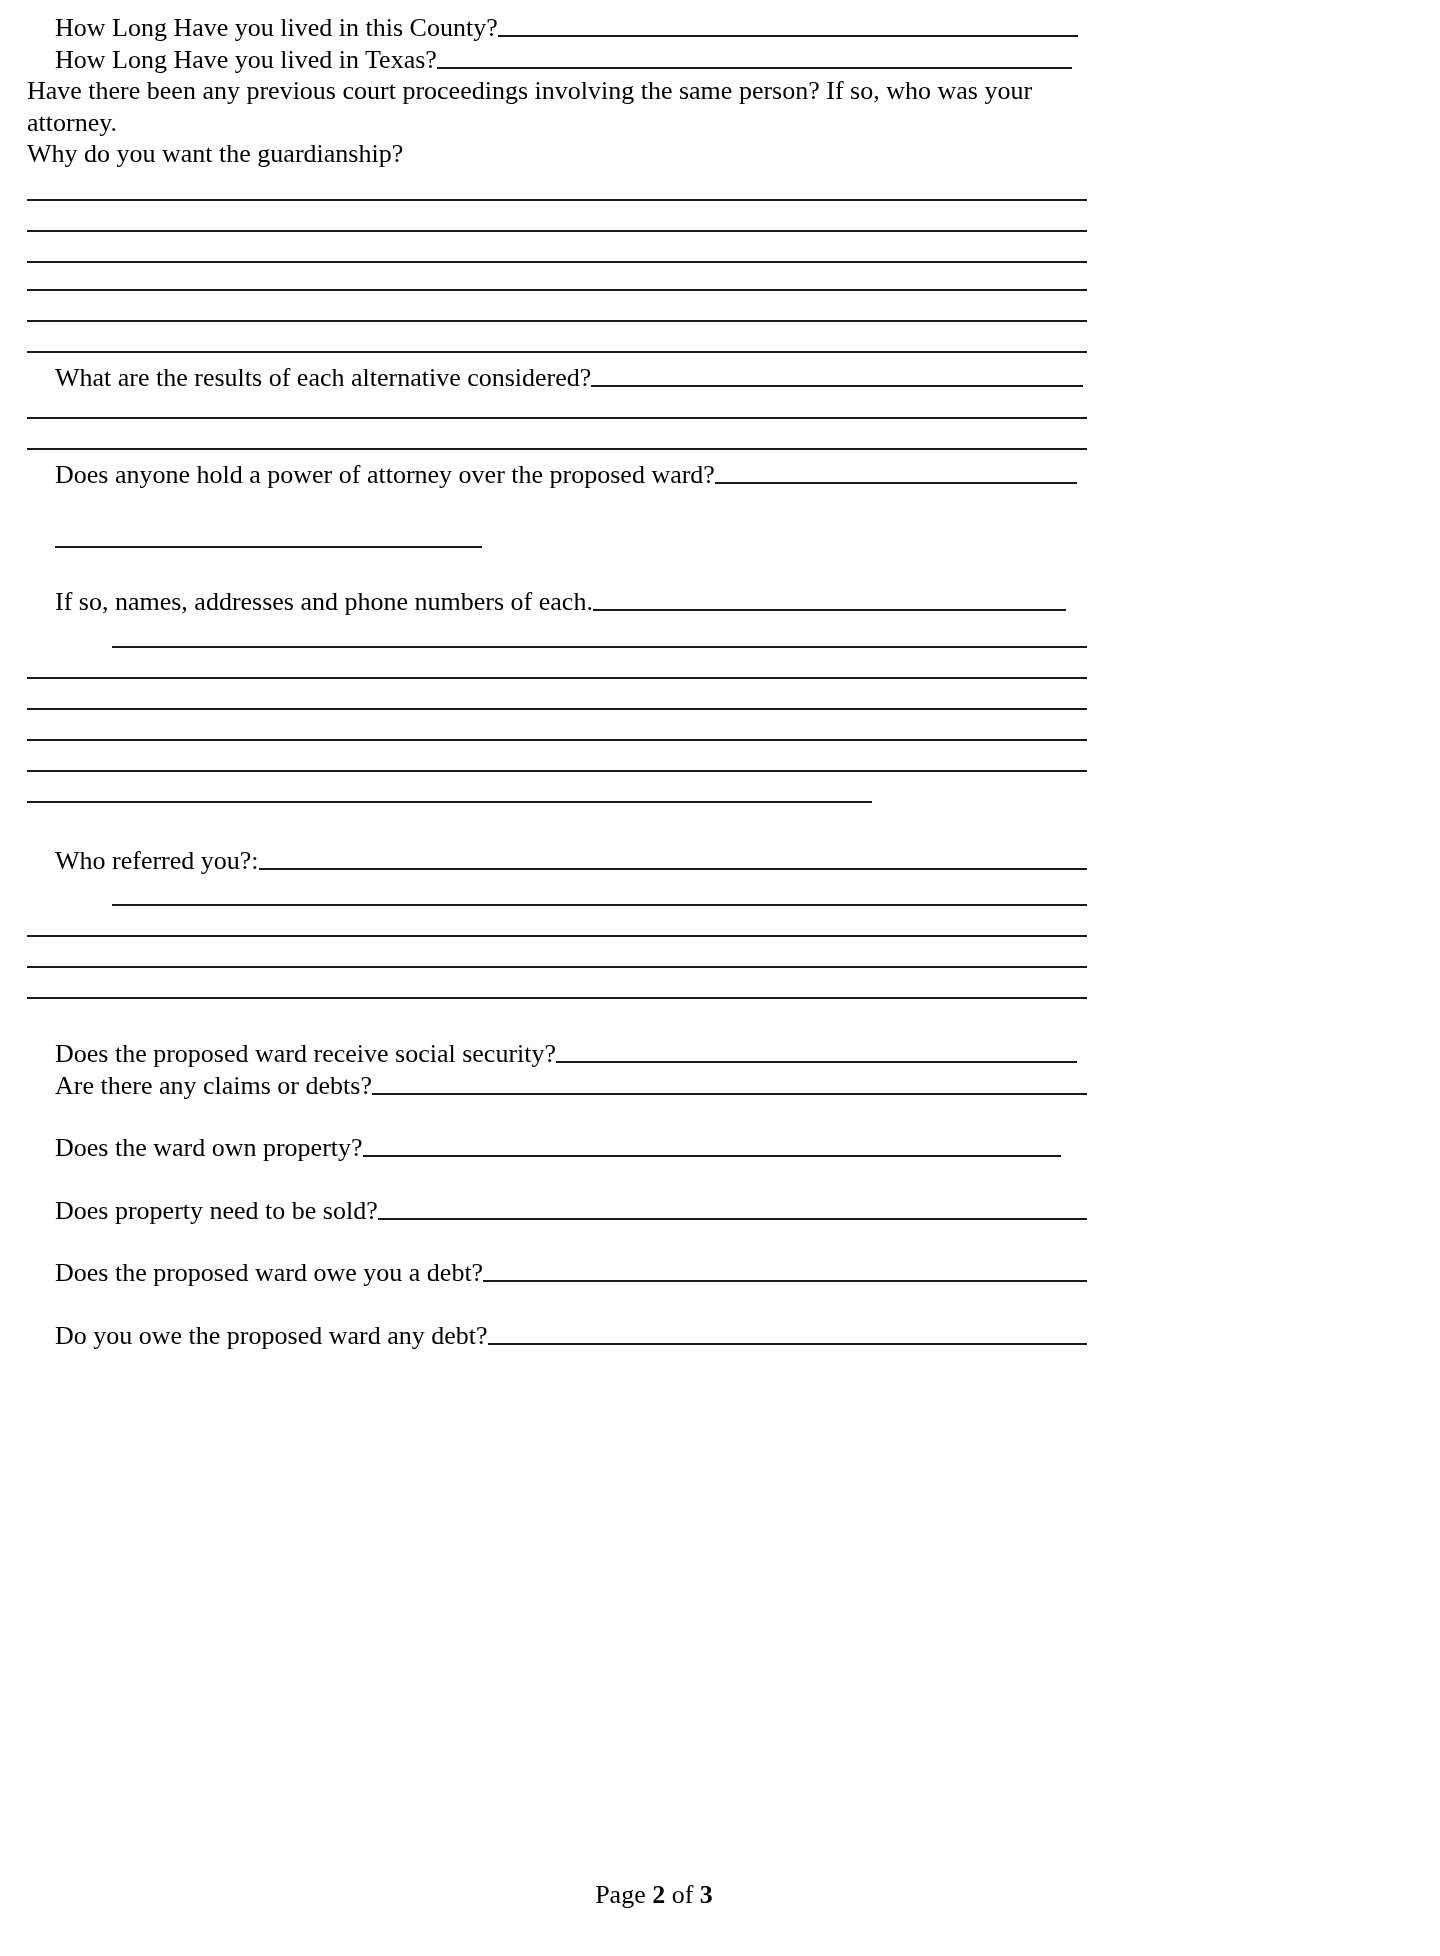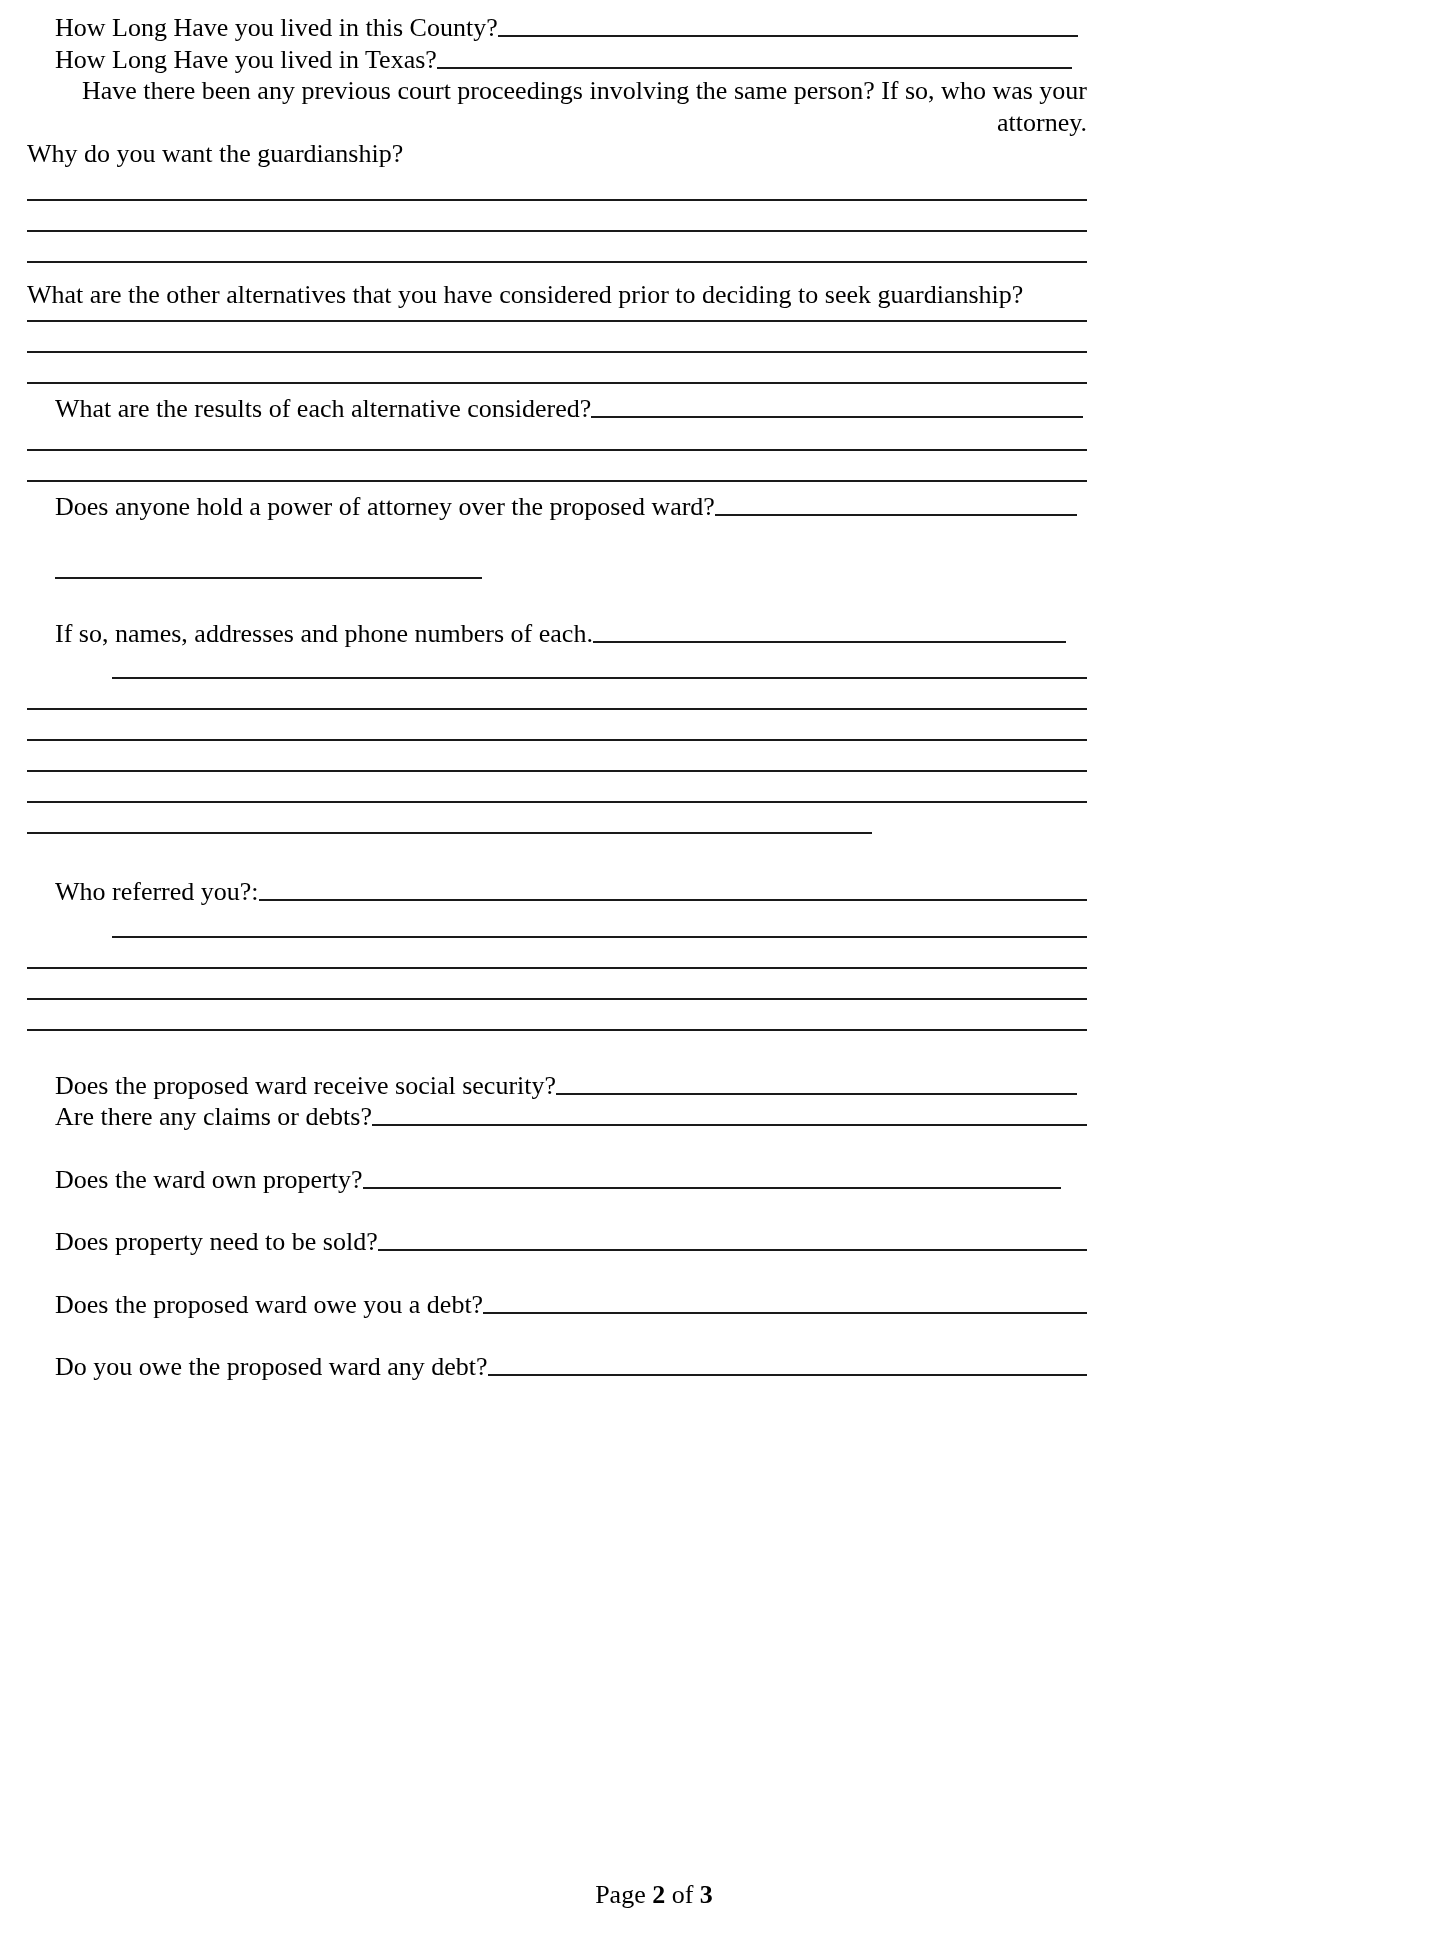--- a/index.html
+++ b/index.html
@@ -44,21 +44,20 @@
     vertical-align: baseline;
     margin-bottom: -1px;
   }
   
   .qtext {
     display: block;
   }
   .wrap {
     display: block;
     white-space: normal;
-    text-align: right;
   }
 
   
   .rule {
     border-bottom: 2px solid #1a1a1a;
     height: 0;
     margin: 0;
   }
   .spacer { height: 0; }
 
@@ -100,23 +99,20 @@
 
     <div class="spacer" style="height:29px;"></div>
     <div class="rule" style="width:1060px;"></div>
     <div class="spacer" style="height:29px;"></div>
     <div class="rule" style="width:1060px;"></div>
     <div class="spacer" style="height:29px;"></div>
     <div class="rule" style="width:1060px;"></div>
 
     <div class="spacer" style="height:16px;"></div>
 
-    <div class="qtext">
-      <span>What are the other alternatives that you have considered prior to deciding to seek guardianship?</span>
-    </div>
 
     <div class="spacer" style="height:10px;"></div>
     <div class="rule" style="width:1060px;"></div>
     <div class="spacer" style="height:29px;"></div>
     <div class="rule" style="width:1060px;"></div>
     <div class="spacer" style="height:29px;"></div>
     <div class="rule" style="width:1060px;"></div>
 
     <div class="spacer" style="height:9px;"></div>
 

